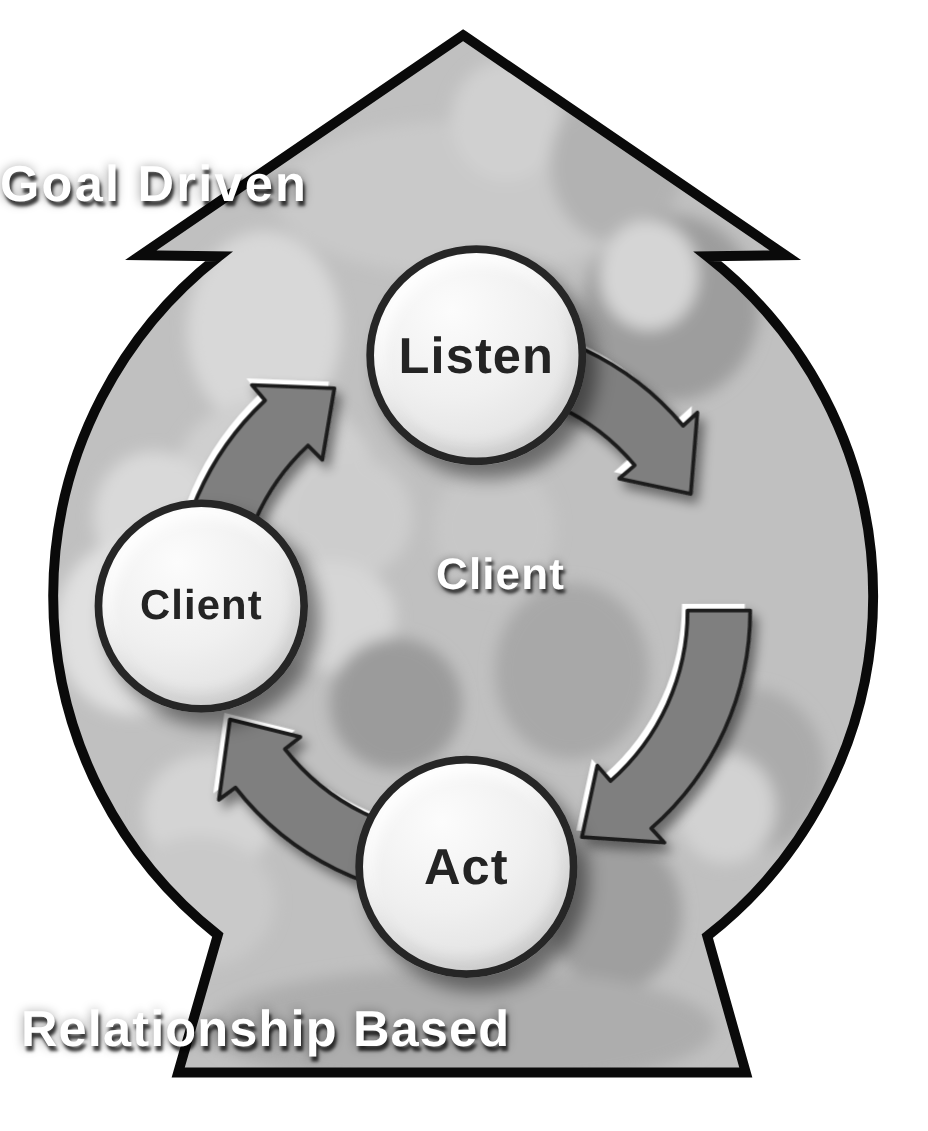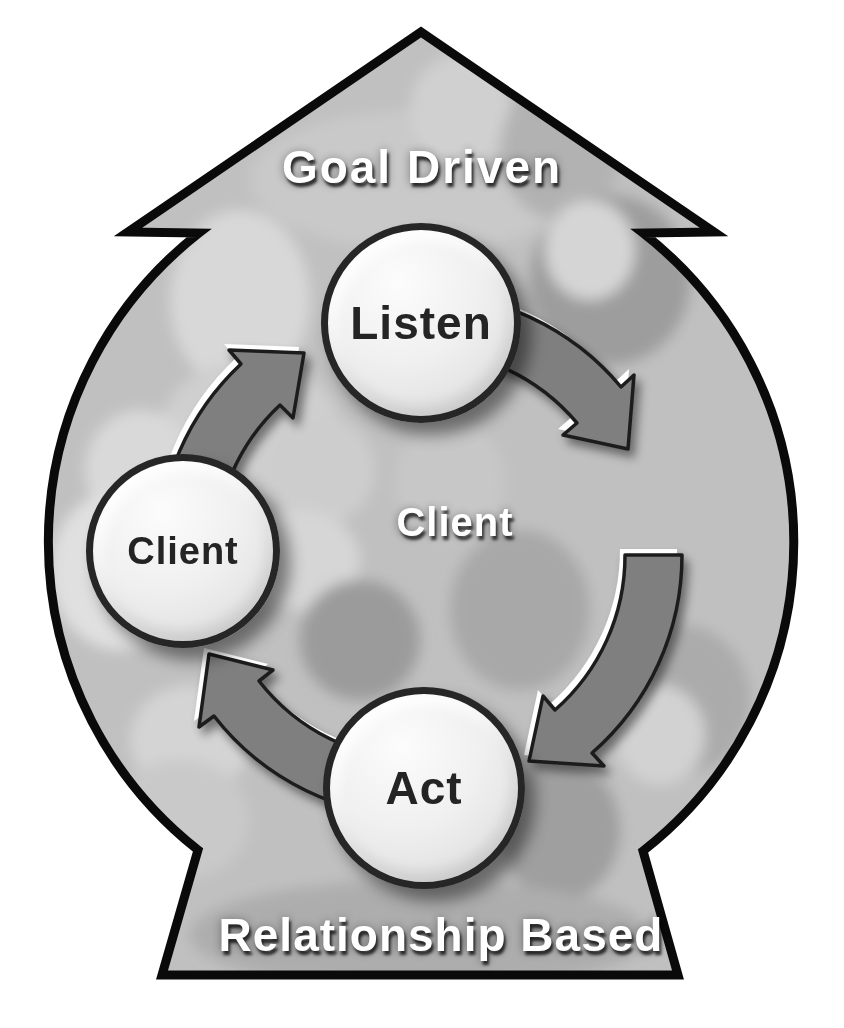--- a/index.html
+++ b/index.html
@@ -12,32 +12,32 @@
   
   .node{
     position:absolute;box-sizing:border-box;border-radius:50%;
     border:7px solid #262626;
     background:radial-gradient(circle at 38% 28%, #fcfcfc 0%, #f0f0f0 45%, #e4e4e4 72%, #d7d7d7 100%);
     box-shadow:10px 12px 16px rgba(0,0,0,.45),
                inset -4px -9px 14px rgba(0,0,0,.10),
                inset 6px 10px 14px rgba(255,255,255,.95);
     display:flex;align-items:center;justify-content:center;
   }
-  .node-listen{left:321px;top:223px;width:200px;height:200px;}
+  .node-listen{left:333px;top:223px;width:200px;height:200px;}
   .node-ask{left:558px;top:454px;width:194px;height:194px;}
   .node-act{left:323px;top:687px;width:202px;height:202px;align-items:center;}
   .node-support{left:86px;top:454px;width:194px;height:194px;}
   .node-label{
     font-weight:bold;font-size:46px;color:#242424;letter-spacing:1px;white-space:nowrap;
   }
   .node-support .node-label{font-size:38px;}
 
   
   .banner{
-    position:absolute;left:0;width:100%;text-align:center;
+    position:absolute;left:0;width:100%;
     color:#ffffff;font-weight:bold;white-space:nowrap;
     text-shadow:2px 4px 3px rgba(0,0,0,.75), 0 1px 10px rgba(0,0,0,.4);
   }
   .banner-top{top:140px;font-size:46px;letter-spacing:2px;}
   .banner-bottom{top:908px;font-size:46px;letter-spacing:1px;padding-left:19px;}
   .center-label{
     position:absolute;left:0;top:500px;width:100%;text-align:center;
     color:#ffffff;font-weight:bold;font-size:40px;line-height:44px;letter-spacing:1px;
     text-shadow:2px 4px 3px rgba(0,0,0,.7), 0 1px 8px rgba(0,0,0,.4);
     margin-left:33px;

